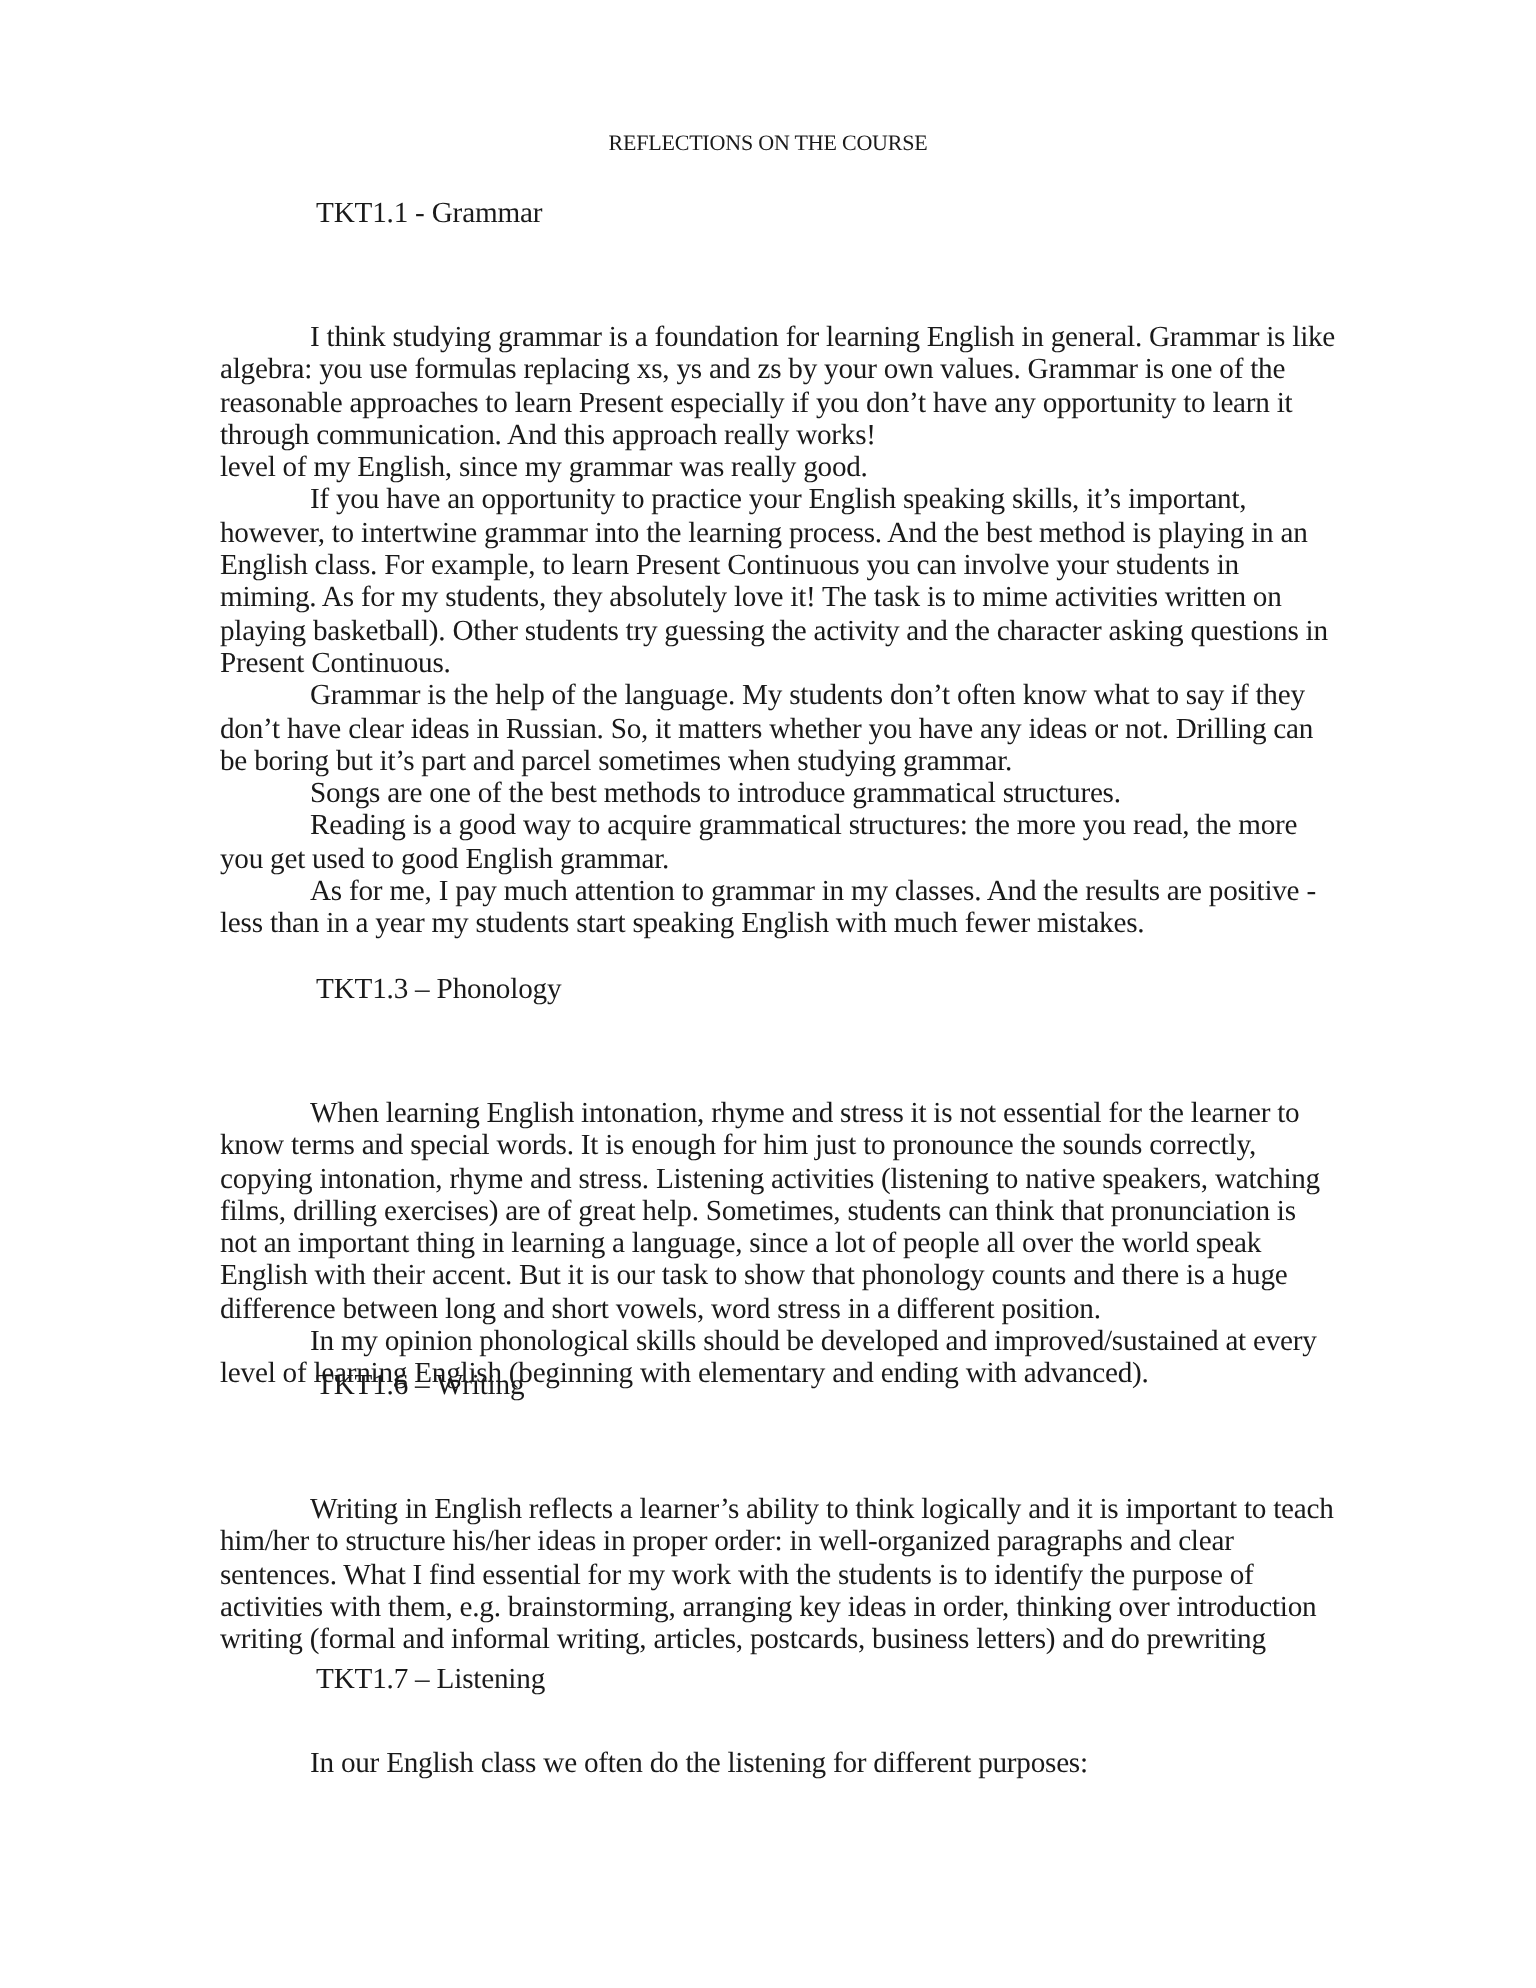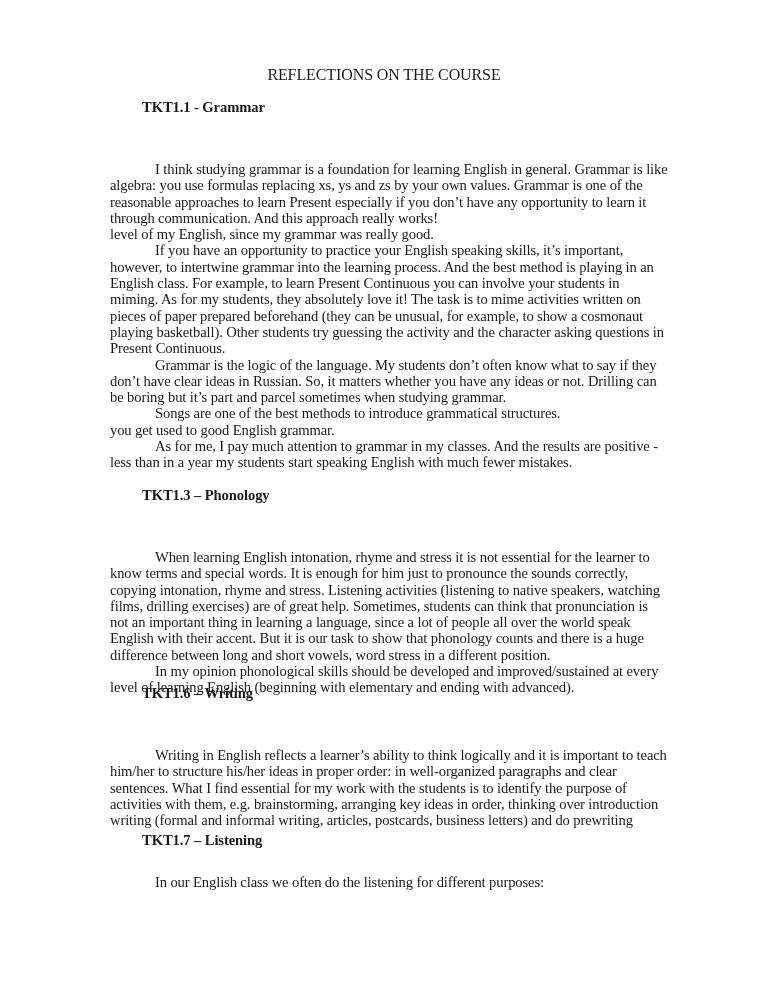--- a/index.html
+++ b/index.html
@@ -22,27 +22,27 @@
     width: 768px;
     height: 994px;
     background: #ffffff;
   }
   .doc-title {
     position: absolute;
     top: 66px;
     left: 0;
     width: 768px;
     text-align: center;
-    font-size: 16px;
+    font-size: 11px;
     letter-spacing: -0.1px;
   }
   .section-heading {
     position: absolute;
-    left: 142px;
-    font-weight: bold;
+    left: 158px;
+    font-weight: normal;
     font-size: 14.6px;
     letter-spacing: -0.1px;
   }
   .body-block {
     position: absolute;
     left: 110px;
     width: 620px;
     font-size: 14.6px;
     line-height: 16.3px;
     letter-spacing: -0.12px;
@@ -76,33 +76,33 @@
       <span class="line">through communication. And this approach really works!</span>
     </div>
     <div class="para">
       <span class="line">level of my English, since my grammar was really good.</span>
     </div>
     <div class="para">
       <span class="line indent">If you have an opportunity to practice your English speaking skills, it’s important,</span>
       <span class="line">however, to intertwine grammar into the learning process. And the best method is playing in an</span>
       <span class="line">English class. For example, to learn Present Continuous you can involve your students in</span>
       <span class="line">miming. As for my students, they absolutely love it! The task is to mime activities written on</span>
-      <span class="line">pieces of paper prepared beforehand (they can be unusual, for example, to show a cosmonaut</span>
       <span class="line">playing basketball). Other students try guessing the activity and the character asking questions in</span>
       <span class="line">Present Continuous.</span>
     </div>
     <div class="para">
-      <span class="line indent">Grammar is the logic of the language. My students don’t often know what to say if they</span>
+      <span class="line indent">Grammar is the help of the language. My students don’t often know what to say if they</span>
       <span class="line">don’t have clear ideas in Russian. So, it matters whether you have any ideas or not. Drilling can</span>
       <span class="line">be boring but it’s part and parcel sometimes when studying grammar.</span>
     </div>
     <div class="para">
       <span class="line indent">Songs are one of the best methods to introduce grammatical structures.</span>
     </div>
     <div class="para">
+      <span class="line indent">Reading is a good way to acquire grammatical structures: the more you read, the more</span>
       <span class="line">you get used to good English grammar.</span>
     </div>
     <div class="para">
       <span class="line indent">As for me, I pay much attention to grammar in my classes. And the results are positive -</span>
       <span class="line">less than in a year my students start speaking English with much fewer mistakes.</span>
     </div>
   </div>
 
   <div class="section-heading" style="top:487px;">TKT1.3 – Phonology</div>
 

